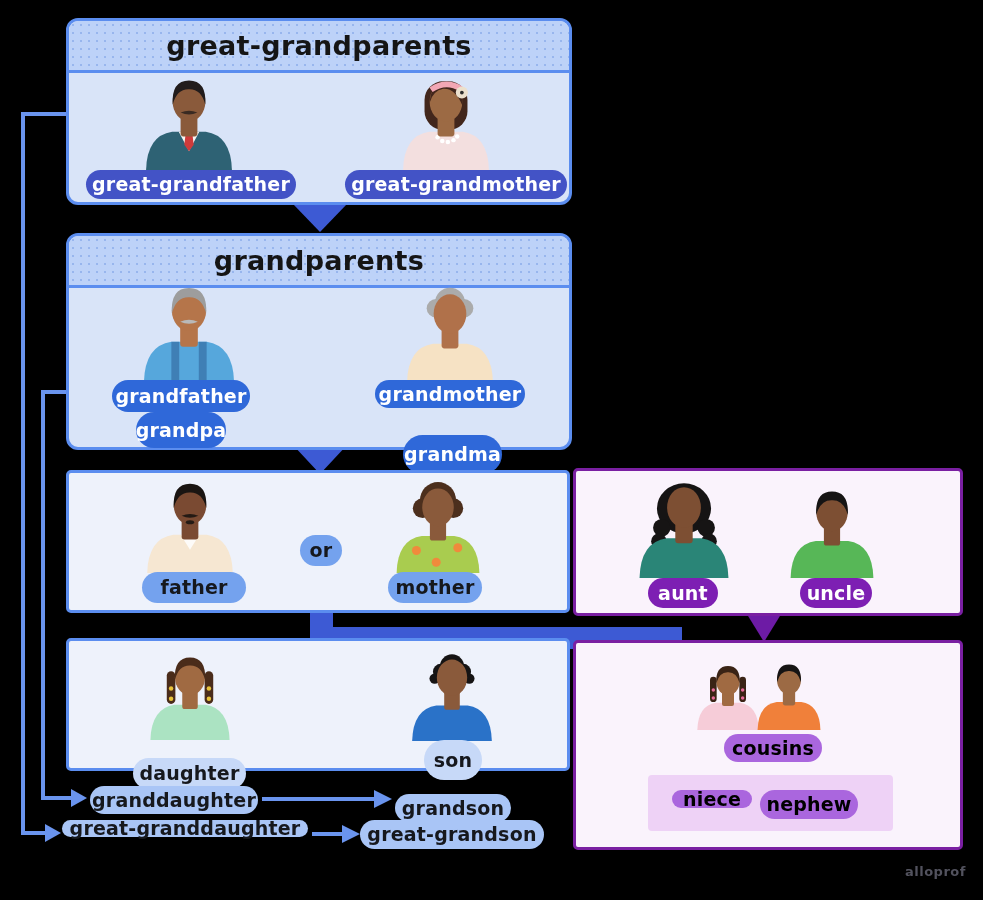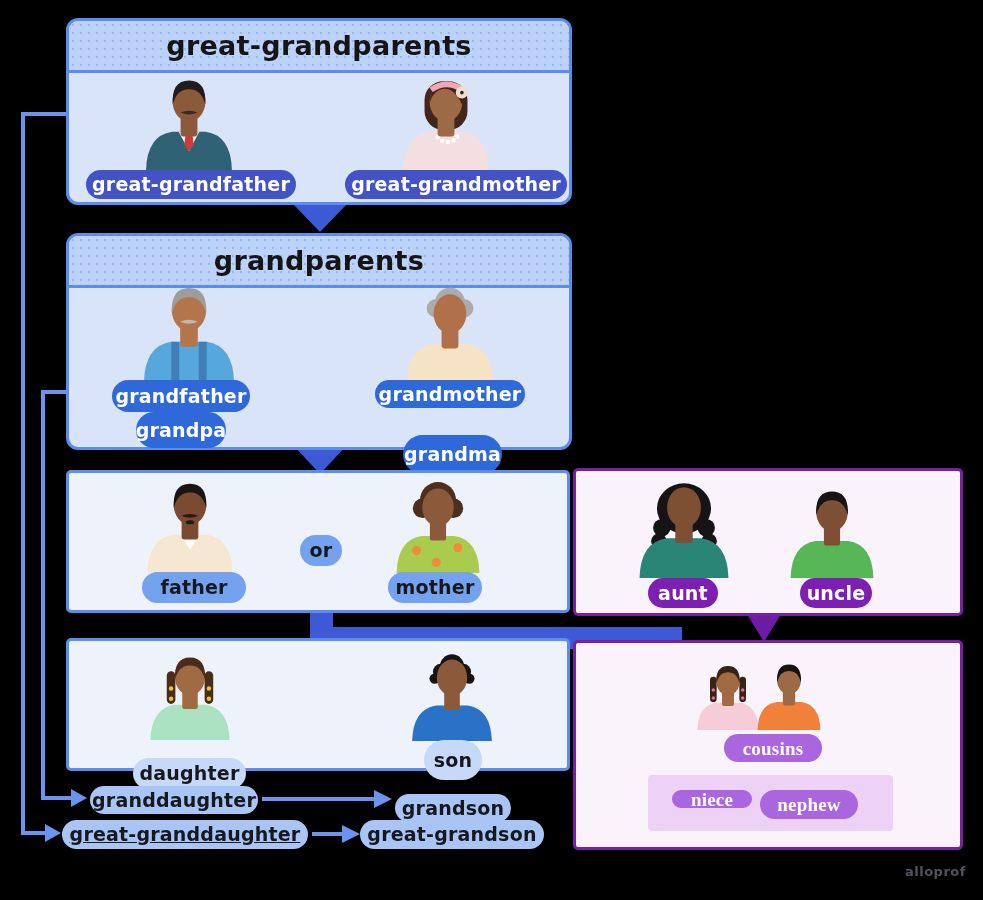--- a/index.html
+++ b/index.html
@@ -31,21 +31,21 @@
   .pill{
     display:flex;align-items:center;justify-content:center;
     border-radius:999px;font-size:19px;line-height:1;white-space:nowrap;letter-spacing:.2px;
   }
   .pill.indigo{background:var(--pill-indigo);color:#fff;}
   .pill.royal{background:var(--pill-royal);color:#fff;}
   .pill.cornflower{background:var(--pill-cornflower);color:#16181d;}
   .pill.pale{background:var(--pill-pale);color:#16181d;}
   .pill.lightblue{background:var(--pill-lightblue);color:#16181d;}
   .pill.purpledark{background:var(--pill-purple-dark);color:#fff;}
-  .pill.purple{background:var(--pill-purple);color:#ffffff;font-family:Liberation Serif, serif;}
+  .pill.purple{background:var(--pill-purple);color:#000000;}
   .band{background:var(--band-pink);border-radius:4px;}
   .shaft-blue{background:var(--arrow-blue);}
   .shaft-purple{background:var(--arrow-purple);}
   .shaft-conn{background:var(--connector);}
   .tri-down{width:0;height:0;border-left-style:solid;border-right-style:solid;border-left-color:transparent;border-right-color:transparent;border-top-style:solid;}
   .tri-down.blue{border-top-color:var(--arrow-blue);}
   .tri-down.purple2{border-top-color:var(--arrow-purple);}
   .tri-right{width:0;height:0;border-top:9px solid transparent;border-bottom:9px solid transparent;border-left:17px solid var(--connector);}
   .watermark{font-size:13px;color:#52525e;letter-spacing:.5px;}
   .avatar svg{display:block;}
@@ -257,17 +257,17 @@
         <ellipse cx="60" cy="27" rx="17.5" ry="21" fill="#9c6a44"></ellipse>
         <path d="M42.5 30 Q41 4 60 4 Q79 4 77.5 30 Q73 13 60 13.5 Q47 13 42.5 30 Z" fill="#161414"></path>
       </svg>
     </div>
   <div class="abs pill purple" style="left:724px;top:734px;width:98px;height:28px;">cousins</div>
   <div class="abs pill purple" style="left:672px;top:790px;width:80px;height:18px;">niece</div>
   <div class="abs pill purple" style="left:760px;top:790px;width:98px;height:29px;">nephew</div>
 
   <div class="abs pill lightblue" style="left:90px;top:786px;width:168px;height:28px;">granddaughter</div>
   <div class="abs pill lightblue" style="left:395px;top:786px;width:116px;height:28px;margin-top:8px;">grandson</div>
-  <div class="abs pill lightblue" style="left:62px;top:820px;width:246px;height:29px;text-decoration:underline;">great-granddaughter</div>
+  <div class="abs pill lightblue" style="left:62px;top:820px;width:246px;height:17px;">great-granddaughter</div>
   <div class="abs pill lightblue" style="left:360px;top:820px;width:184px;height:29px;">great-grandson</div>
 
   <div class="abs watermark" style="left:905px;top:864px;">alloprof</div>
 </div>
 
 </body></html>

